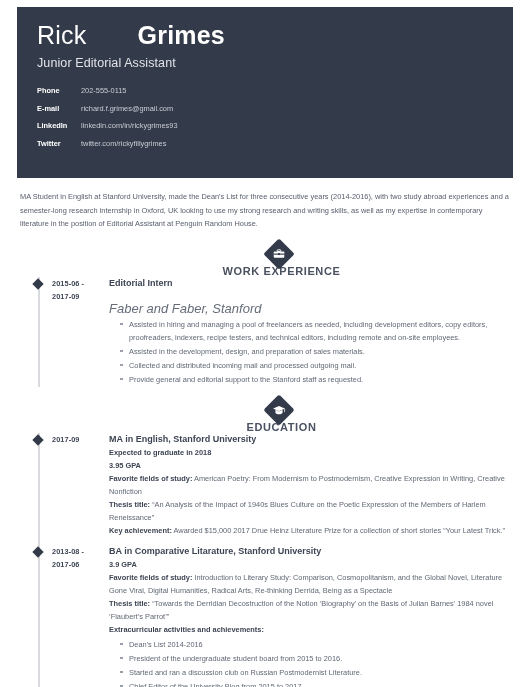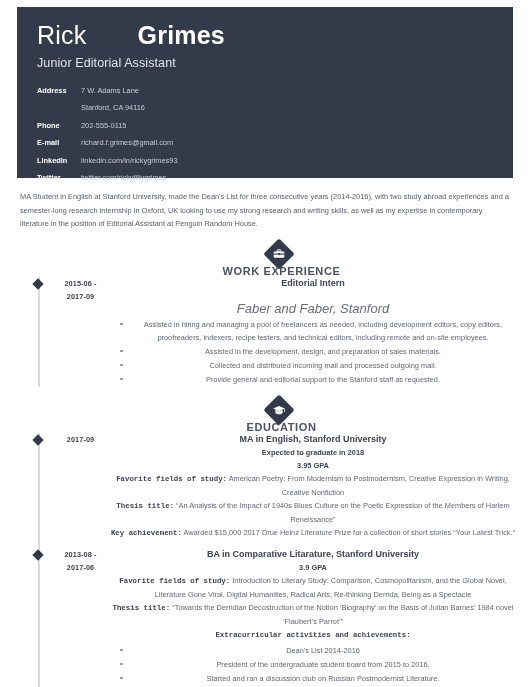--- a/index.html
+++ b/index.html
@@ -120,21 +120,20 @@
     font-weight: 700;
     color: #4a5160;
     letter-spacing: 0.6px;
     margin-left: 13px;
   }
 
   
   .timeline {
     position: relative;
     padding-left: 0;
-    text-align: center;
   }
   .tl-line {
     position: absolute;
     left: 38px;
     top: 0;
     bottom: 0;
     width: 1.6px;
     background: #d8dade;
   }
   .entry {
@@ -184,21 +183,20 @@
     line-height: 13px;
   }
   .kv {
     font-size: 7.4px;
     line-height: 13px;
     color: #606774;
   }
   .kv b {
     color: #3d4453;
     font-weight: 700;
-    font-family: Liberation Mono, monospace;
   }
   ul.dashes {
     list-style: none;
     margin: 2px 0 0 0;
     padding: 0 0 0 11px;
   }
   ul.dashes li {
     position: relative;
     font-size: 7.4px;
     line-height: 13px;
@@ -220,27 +218,20 @@
 <body>
 
 <div class="page">
 
   <div class="header">
     <div class="name"><span>Rick </span><b>Grimes</b></div>
     <div class="job-title">Junior Editorial Assistant</div>
 
     <div class="contact-list">
 
-      <div class="contact-row">
-        <div class="contact-label">Address</div>
-        <div class="contact-value">
-          <span>7 W. Adams Lane</span>
-          <span class="line2">Stanford, CA 94116</span>
-        </div>
-      </div>
 
       <div class="contact-row">
         <div class="contact-label">Phone</div>
         <div class="contact-value">202-555-0115</div>
       </div>
 
       <div class="contact-row">
         <div class="contact-label">E-mail</div>
         <div class="contact-value">richard.f.grimes@gmail.com</div>
       </div>

